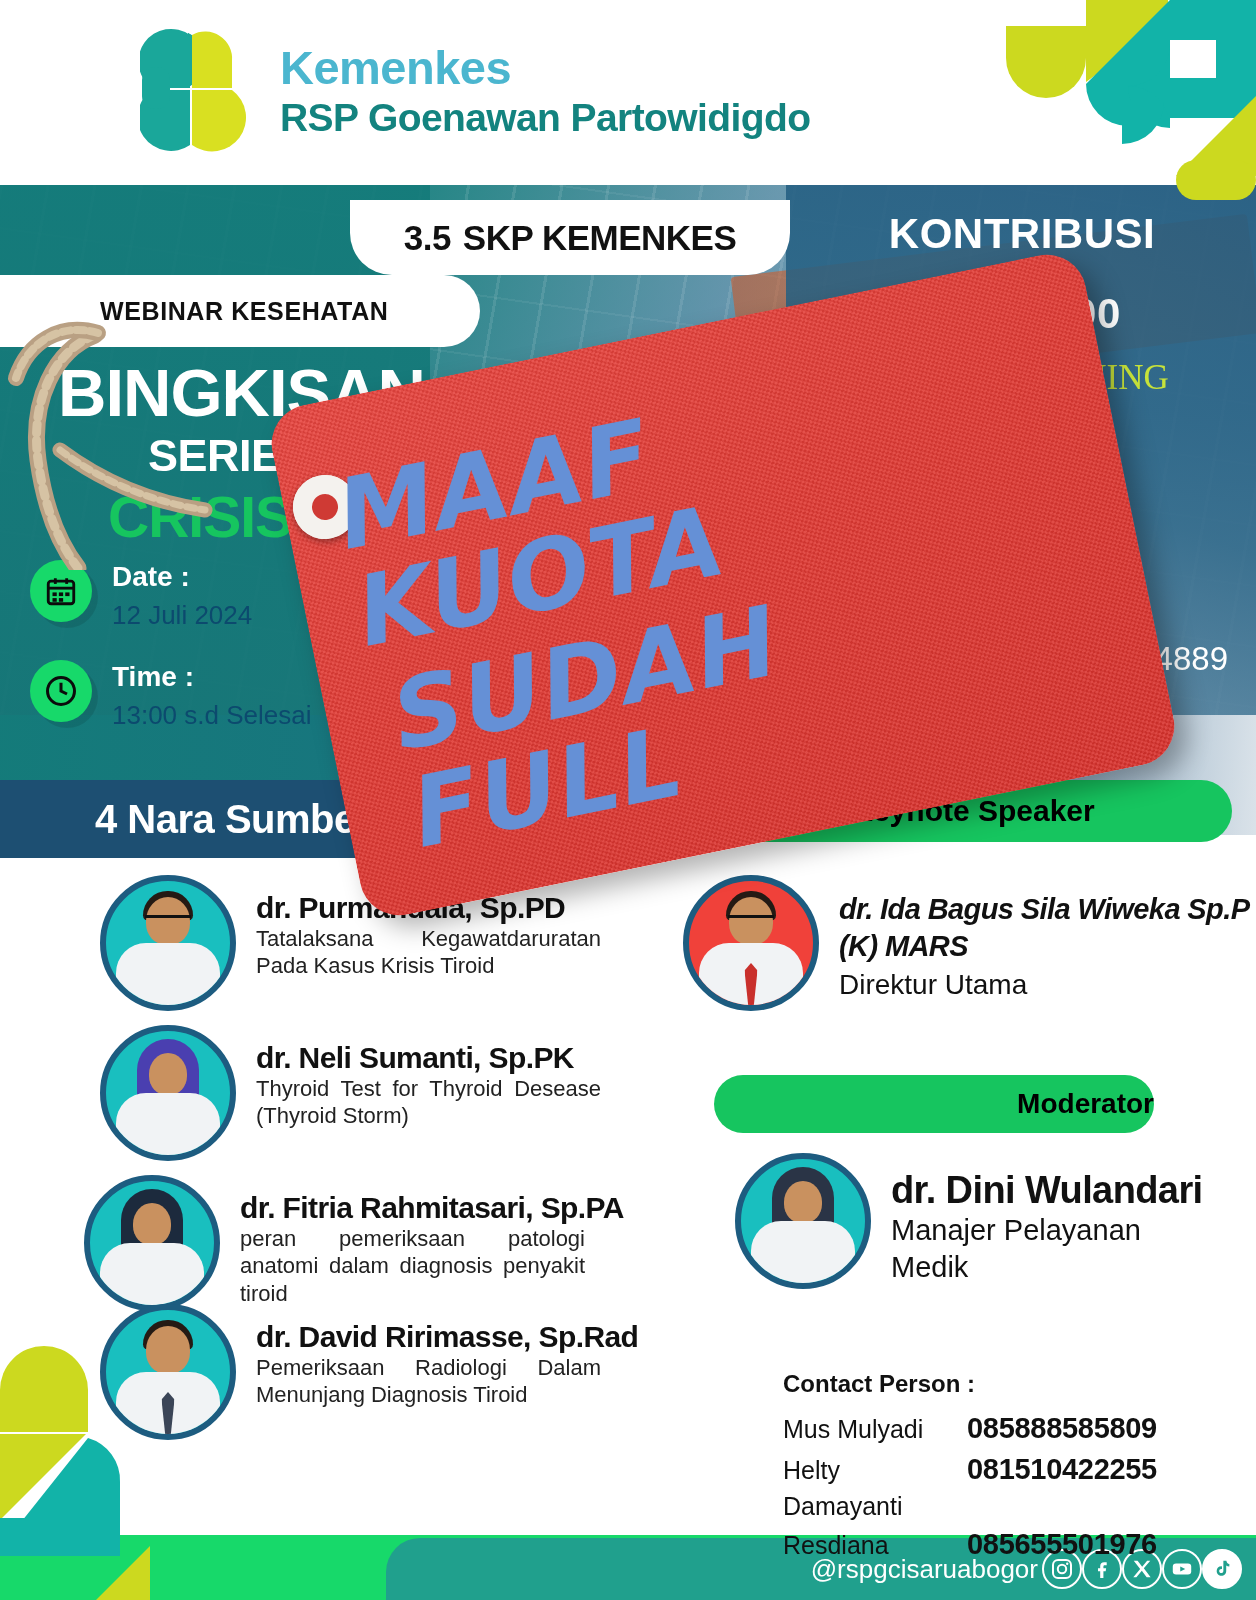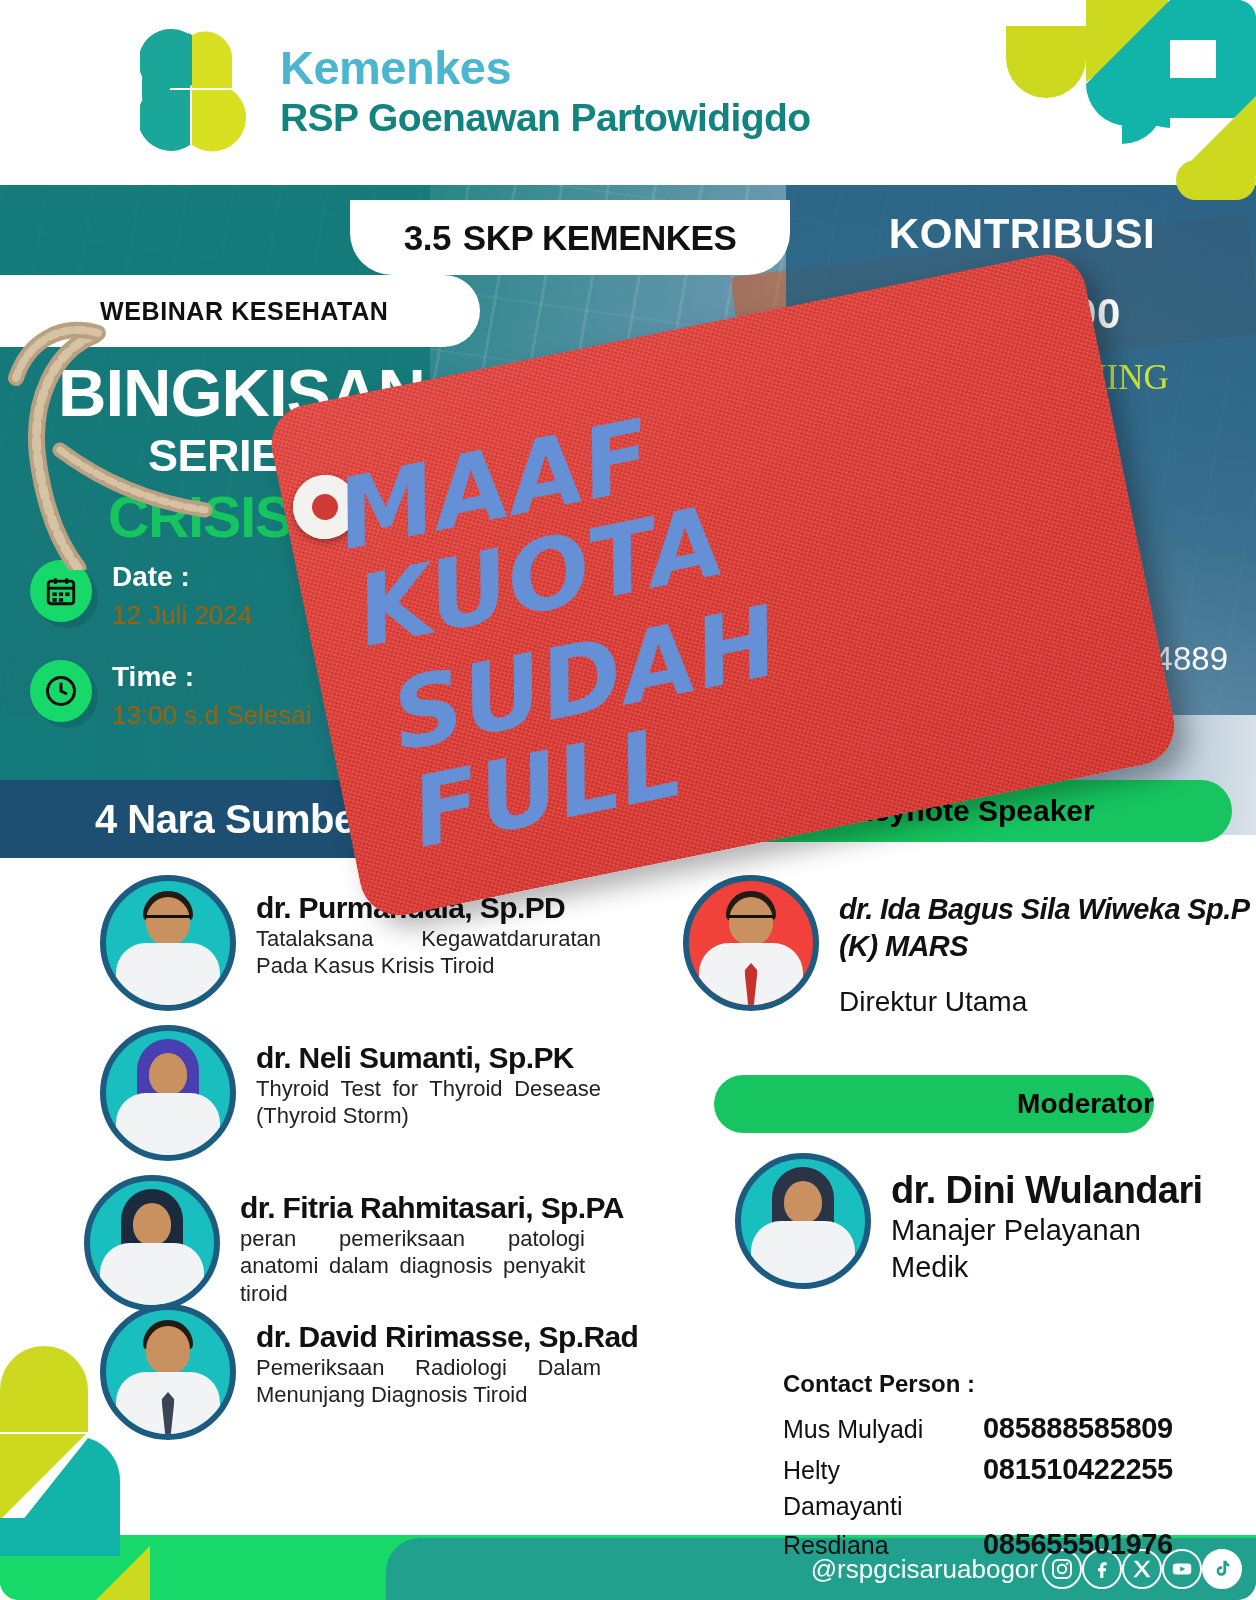--- a/index.html
+++ b/index.html
@@ -3,21 +3,21 @@
 <meta charset="utf-8">
 <style>
   * { margin:0; padding:0; box-sizing:border-box; }
   html,body { width:1256px; height:1600px; }
   body {
     font-family:"Liberation Sans", sans-serif;
     background:#ffffff;
     position:relative;
     overflow:hidden;
   }
-  .poster { position:relative; width:1256px; height:1600px; background:#fff; overflow:hidden;border-radius:19px; }
+  .poster { position:relative; width:1256px; height:1600px; background:#fff; overflow:hidden; }
 
   
   .header { position:absolute; left:0; top:0; width:1256px; height:185px; background:#fff; z-index:30; }
   .logo-wrap { position:absolute; left:140px; top:25px; display:flex; align-items:center; gap:22px; }
   .logo-mark { width:118px; height:130px; position:relative; }
   .logo-text { display:flex; flex-direction:column; line-height:1; }
   .logo-line1 { font-size:47px; font-weight:bold; color:#4bb6cf; letter-spacing:-.5px; }
   .logo-line2 { font-size:39px; font-weight:bold; color:#13837f; letter-spacing:-.6px; margin-top:7px; }
 
   
@@ -89,21 +89,21 @@
 
   
   .dt{ position:absolute; left:30px; top:375px; z-index:11; }
   .dt-row{ display:flex; align-items:flex-start; gap:20px; margin-bottom:26px; }
   .dt-ico{
     width:62px; height:62px; border-radius:50%; background:#17d96a;
     display:flex; align-items:center; justify-content:center; flex:0 0 auto;
     box-shadow: 6px 6px 0 rgba(0,0,0,.10);
   }
   .dt-lbl{ font-size:28px; font-weight:bold; color:#fff; line-height:1.2; }
-  .dt-val{ font-size:26px; color:#a16207; line-height:1.45; margin-top:3px; }
+  .dt-val{ font-size:26px; color:#0c4a6e; line-height:1.45; margin-top:3px; }
 
   
   .tag-wrap{ position:absolute; left:253px; top:300px; width:880px; height:570px; z-index:20; pointer-events:none; }
   .tag-card{
     position:absolute; left:55px; top:25px; width:830px; height:520px;
     background:
       repeating-linear-gradient(27deg, rgba(255,255,255,.06) 0 2px, rgba(0,0,0,.04) 2px 4px),
       repeating-linear-gradient(117deg, rgba(255,255,255,.05) 0 2px, rgba(0,0,0,.035) 2px 4px),
       linear-gradient(160deg,#e8453f 0%, #e03a34 45%, #d8322d 100%);
     border-radius:40px;
@@ -169,36 +169,36 @@
   .spk-name{ font-size:30px; font-weight:bold; color:#111; letter-spacing:-.6px; line-height:1.12; }
   .spk-topic{ font-size:22px; color:#222; line-height:1.25; text-align:justify; max-width:345px; }
 
   .spk1{ left:100px; top:40px; }
   .spk2{ left:100px; top:190px; }
   .spk3{ left:84px; top:340px; }
   .spk4{ left:100px; top:469px; }
 
   .kspk{ left:683px; top:40px; }
   .kspk .spk-name{ font-size:29px; line-height:1.28;font-style:italic; }
-  .kspk .spk-role{ font-size:28px; color:#111; margin-top:21px; }
+  .kspk .spk-role{ font-size:28px; color:#111; margin-top:4px; }
 
   .mod-pill{
     position:absolute; left:714px; top:240px; width:440px; height:58px;
     background:#16c55f; border-radius:32px;
     display:flex; align-items:center; justify-content:flex-end; z-index:14;
   }
   .mod-pill .t{ font-size:28px; font-weight:bold; color:#000; }
   .mspk{ left:735px; top:318px; }
   .mspk .spk-name{ font-size:38px; }
   .mspk .spk-role{ font-size:29px; color:#111; line-height:1.3; margin-top:0; max-width:290px; }
 
   
   .contact{ position:absolute; left:783px; top:1370px; z-index:14; }
   .c-head{ font-size:24px; font-weight:bold; color:#111; margin-bottom:10px; }
-  .c-row{ display:flex; align-items:baseline; gap:20px; line-height:1.42;justify-content:space-between; }
+  .c-row{ display:flex; align-items:baseline; gap:4px; line-height:1.42;justify-content:space-between; }
   .c-name{ font-size:25px; color:#111; width:180px; }
   .c-num{ font-size:29px; font-weight:bold; color:#111; letter-spacing:-.3px; }
 
   
   .footer-green{ position:absolute; left:0; bottom:0; width:1256px; height:80px; background:#17d96a; z-index:6; }
   .footer-teal{
     position:absolute; right:0; bottom:0; width:870px; height:62px;
     background:#20a08d; border-radius:34px 0 0 0; z-index:8;
     display:flex; align-items:center; justify-content:flex-end; padding-right:14px; 
   }

